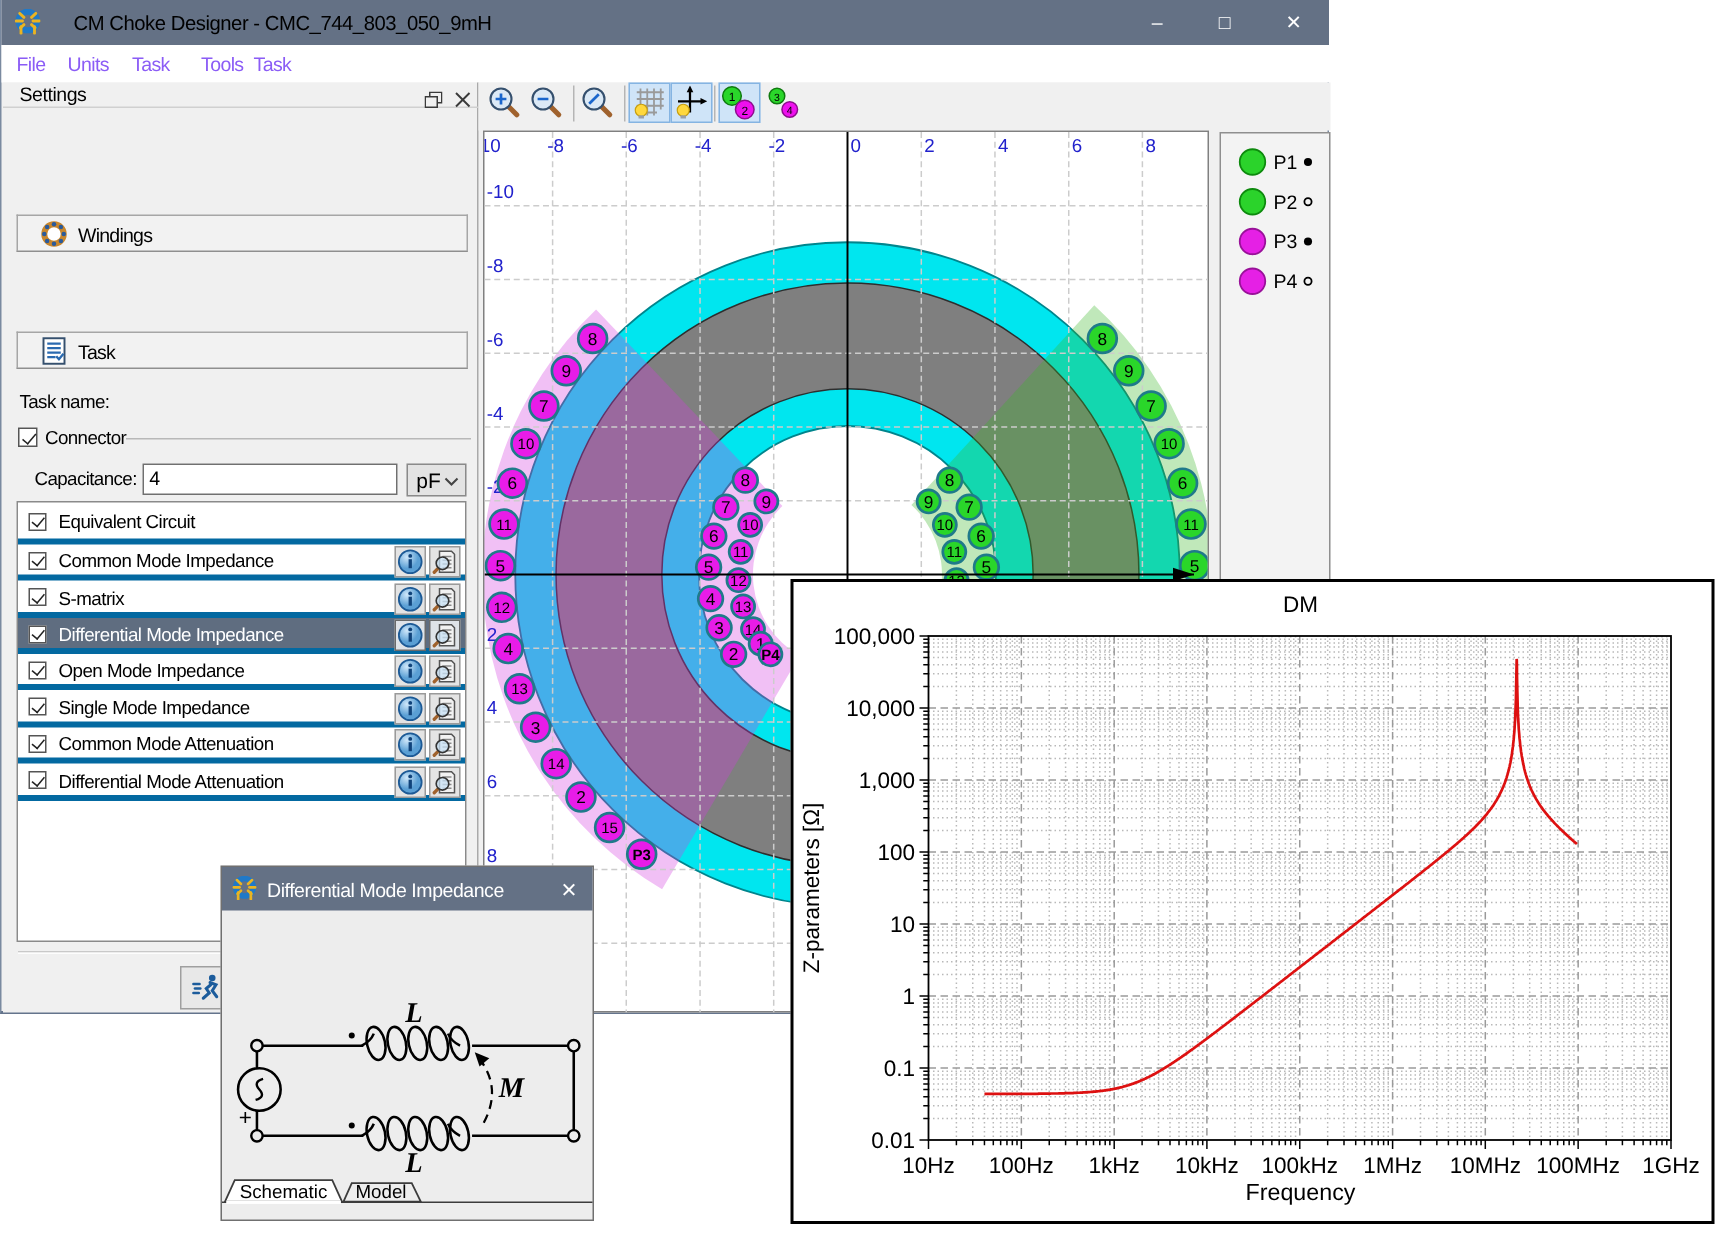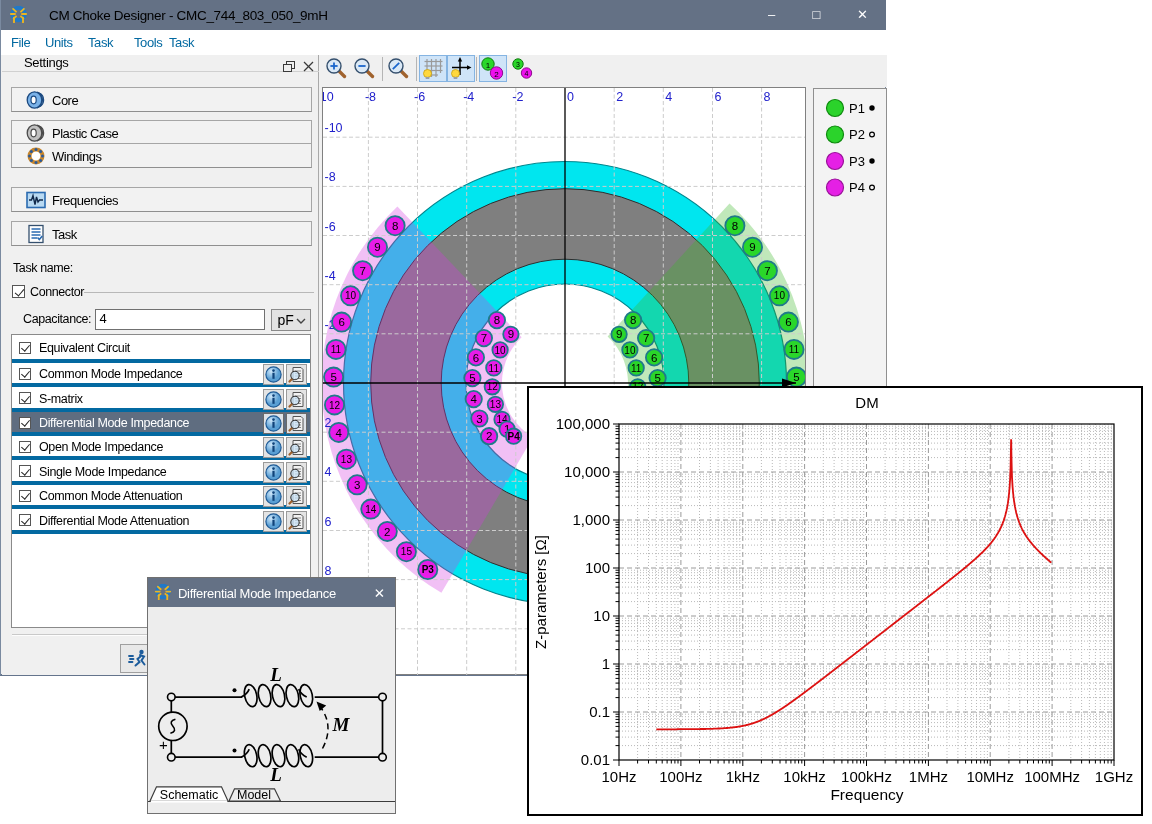--- a/index.html
+++ b/index.html
@@ -1,22 +1,22 @@
 <!DOCTYPE html>
 <html><head><meta charset="utf-8"><style>
 * { margin:0; padding:0; box-sizing:border-box; }
 body { width:1152px; height:824px; background:#fff; font-family:"Liberation Sans", sans-serif; position:relative; overflow:hidden; }
 #app { position:absolute; left:0; top:0; width:886px; height:676px; background:#f0f0f0; border-left:1px solid #7a8aa0; border-right:1px solid #7a8aa0; border-bottom:2px solid #64748c; }
 #titlebar { position:absolute; left:0; top:0; width:885px; height:30px; background:#647185; }
 #titlebar .t { position:absolute; left:48px; top:7.5px; color:#000000; font-size:13.5px; letter-spacing:-0.3px; }
 .wbtn { position:absolute; top:0; width:45px; height:30px; color:#fff; text-align:center; line-height:30px; font-size:13px; }
 #menubar { position:absolute; left:0; top:30px; width:885px; height:25px; background:#fff; }
-.mitem { position:absolute; top:4.5px; font-size:13px; letter-spacing:-0.4px; color:#0369a1; }
+.mitem { position:absolute; top:4.5px; font-size:13px; letter-spacing:-0.4px; color:#8b5cf6; }
 #panel { position:absolute; left:1px; top:55px; width:317px; height:620px; background:#f0f0f0; border-right:1px solid #a9a9a9; }
-#phead { position:absolute; left:0; top:0; width:317px; height:17px; font-size:13px; letter-spacing:-0.3px; padding-left:22px; border-bottom:1px solid #d0d0d0; }
+#phead { position:absolute; left:0; top:0; width:317px; height:17px; font-size:13px; letter-spacing:-0.3px; padding-left:11px; border-bottom:1px solid #d0d0d0; }
 .sbtn { position:absolute; left:9px; width:301px; height:25px; background:#f2f2f2; border:1px solid #a6a6a6; border-bottom-color:#8f8f8f; }
 .sbtn .bicon { position:absolute; left:13px; top:1px; }
 .sbtn span { position:absolute; left:40px; top:5px; font-size:13px; letter-spacing:-0.5px; }
 .lbl { position:absolute; font-size:12.5px; letter-spacing:-0.4px; }
 input, .tbox { position:absolute; background:#fff; border:1px solid #707070; font-size:13px; font-family:"Liberation Sans", sans-serif; padding:1px 4px; }
 .cbx { position:absolute; width:13px; height:13px; background:#fff; border:1px solid #555; }
 .cbx:after { content:""; position:absolute; left:3.5px; top:0.5px; width:4px; height:8px; border:solid #222; border-width:0 1.7px 1.7px 0; transform:rotate(40deg); }
 #list { position:absolute; left:9px; top:278.5px; width:300px; height:294px; background:#fff; border:1px solid #8a8a8a; overflow:hidden; }
 .lrow { position:relative; height:24.4px; border-bottom:4px solid #0369a1; }
 .lrow.first { height:28.3px; }
@@ -79,60 +79,35 @@
 <rect x="0.5" y="3.5" width="8" height="7" fill="#f0f0f0" stroke="#3a3a3a" stroke-width="1"></rect>
 </svg>
       <svg width="11" height="11" viewBox="0 0 11 11" style="position:absolute;left:301px;top:6px">
           <g stroke="#3a3a3a" stroke-width="1.3">
             <line x1="1" y1="1" x2="10" y2="10"></line>
             <line x1="10" y1="1" x2="1" y2="10"></line>
           </g>
         </svg>
     </div>
     <div style="position:absolute;left:0;top:0;width:317px;height:620px;">
-      <div class="sbtn" style="top:32px">
-          <svg class="bicon" width="22" height="22" viewBox="0 0 22 22">
-<ellipse cx="9.5" cy="11" rx="7.3" ry="8.2" fill="#7ab2e8" stroke="#1c4a80" stroke-width="1.3"></ellipse>
-<ellipse cx="8.6" cy="11" rx="2.6" ry="3.8" fill="#fff" stroke="#1c4a80" stroke-width="1.2"></ellipse>
-<path d="M 12 3.2 a 7 8 0 0 1 0 15.6" fill="none" stroke="#1c4a80" stroke-width="1.2"></path>
-<path d="M 14.5 4.4 a 6.2 7 0 0 1 0 13.2" fill="none" stroke="#1c4a80" stroke-width="1.2"></path>
-</svg>
-          <span>Core</span>
-        </div>
-        <div class="sbtn" style="top:65.3px">
-          <svg class="bicon" width="22" height="22" viewBox="0 0 22 22">
-<ellipse cx="9.5" cy="11" rx="7.3" ry="8.2" fill="#c0c0c0" stroke="#4a4a4a" stroke-width="1.3"></ellipse>
-<ellipse cx="8.6" cy="11" rx="2.6" ry="3.8" fill="#fff" stroke="#4a4a4a" stroke-width="1.2"></ellipse>
-<path d="M 12 3.2 a 7 8 0 0 1 0 15.6" fill="none" stroke="#4a4a4a" stroke-width="1.2"></path>
-<path d="M 14.5 4.4 a 6.2 7 0 0 1 0 13.2" fill="none" stroke="#4a4a4a" stroke-width="1.2"></path>
-</svg>
-          <span>Plastic Case</span>
-        </div>
         <div class="sbtn" style="top:88px">
           <svg class="bicon" width="22" height="22" viewBox="0 0 22 22">
 <circle cx="11" cy="11" r="6.5" fill="#fff" stroke="#c8862c" stroke-width="4"></circle>
 <g fill="#2a5a9a">
 <circle cx="11" cy="4.5" r="1.5"></circle>
               <circle cx="11" cy="17.5" r="1.5"></circle>
               <circle cx="4.5" cy="11" r="1.5"></circle>
               <circle cx="17.5" cy="11" r="1.5"></circle>
 <circle cx="6.4" cy="6.4" r="1.5"></circle>
               <circle cx="15.6" cy="6.4" r="1.5"></circle>
               <circle cx="6.4" cy="15.6" r="1.5"></circle>
               <circle cx="15.6" cy="15.6" r="1.5"></circle>
 </g>
           </svg>
           <span>Windings</span>
-        </div>
-        <div class="sbtn" style="top:132px">
-          <svg class="bicon" width="22" height="22" viewBox="0 0 22 22">
-<rect x="2" y="3.5" width="18" height="15" fill="#b8d9f2" stroke="#2a6ab0" stroke-width="1.6"></rect>
-<polyline points="4,11 6.5,11 8,6.5 10,15.5 11.5,8 13,13 14.5,11 18,11" fill="none" stroke="#10284a" stroke-width="1.4"></polyline>
-</svg>
-          <span>Frequencies</span>
         </div>
         <div class="sbtn" style="top:165.5px">
           <svg class="bicon" width="22" height="22" viewBox="0 0 22 22">
 <rect x="4" y="2.5" width="14" height="17" fill="#fff" stroke="#35506e" stroke-width="1.3"></rect>
 <g stroke="#2a6ab0" stroke-width="1.5">
 <line x1="6.5" y1="6" x2="15.5" y2="6"></line>
               <line x1="6.5" y1="9" x2="15.5" y2="9"></line>
               <line x1="6.5" y1="12" x2="15.5" y2="12"></line>
               <line x1="6.5" y1="15" x2="12" y2="15"></line>
 </g>

